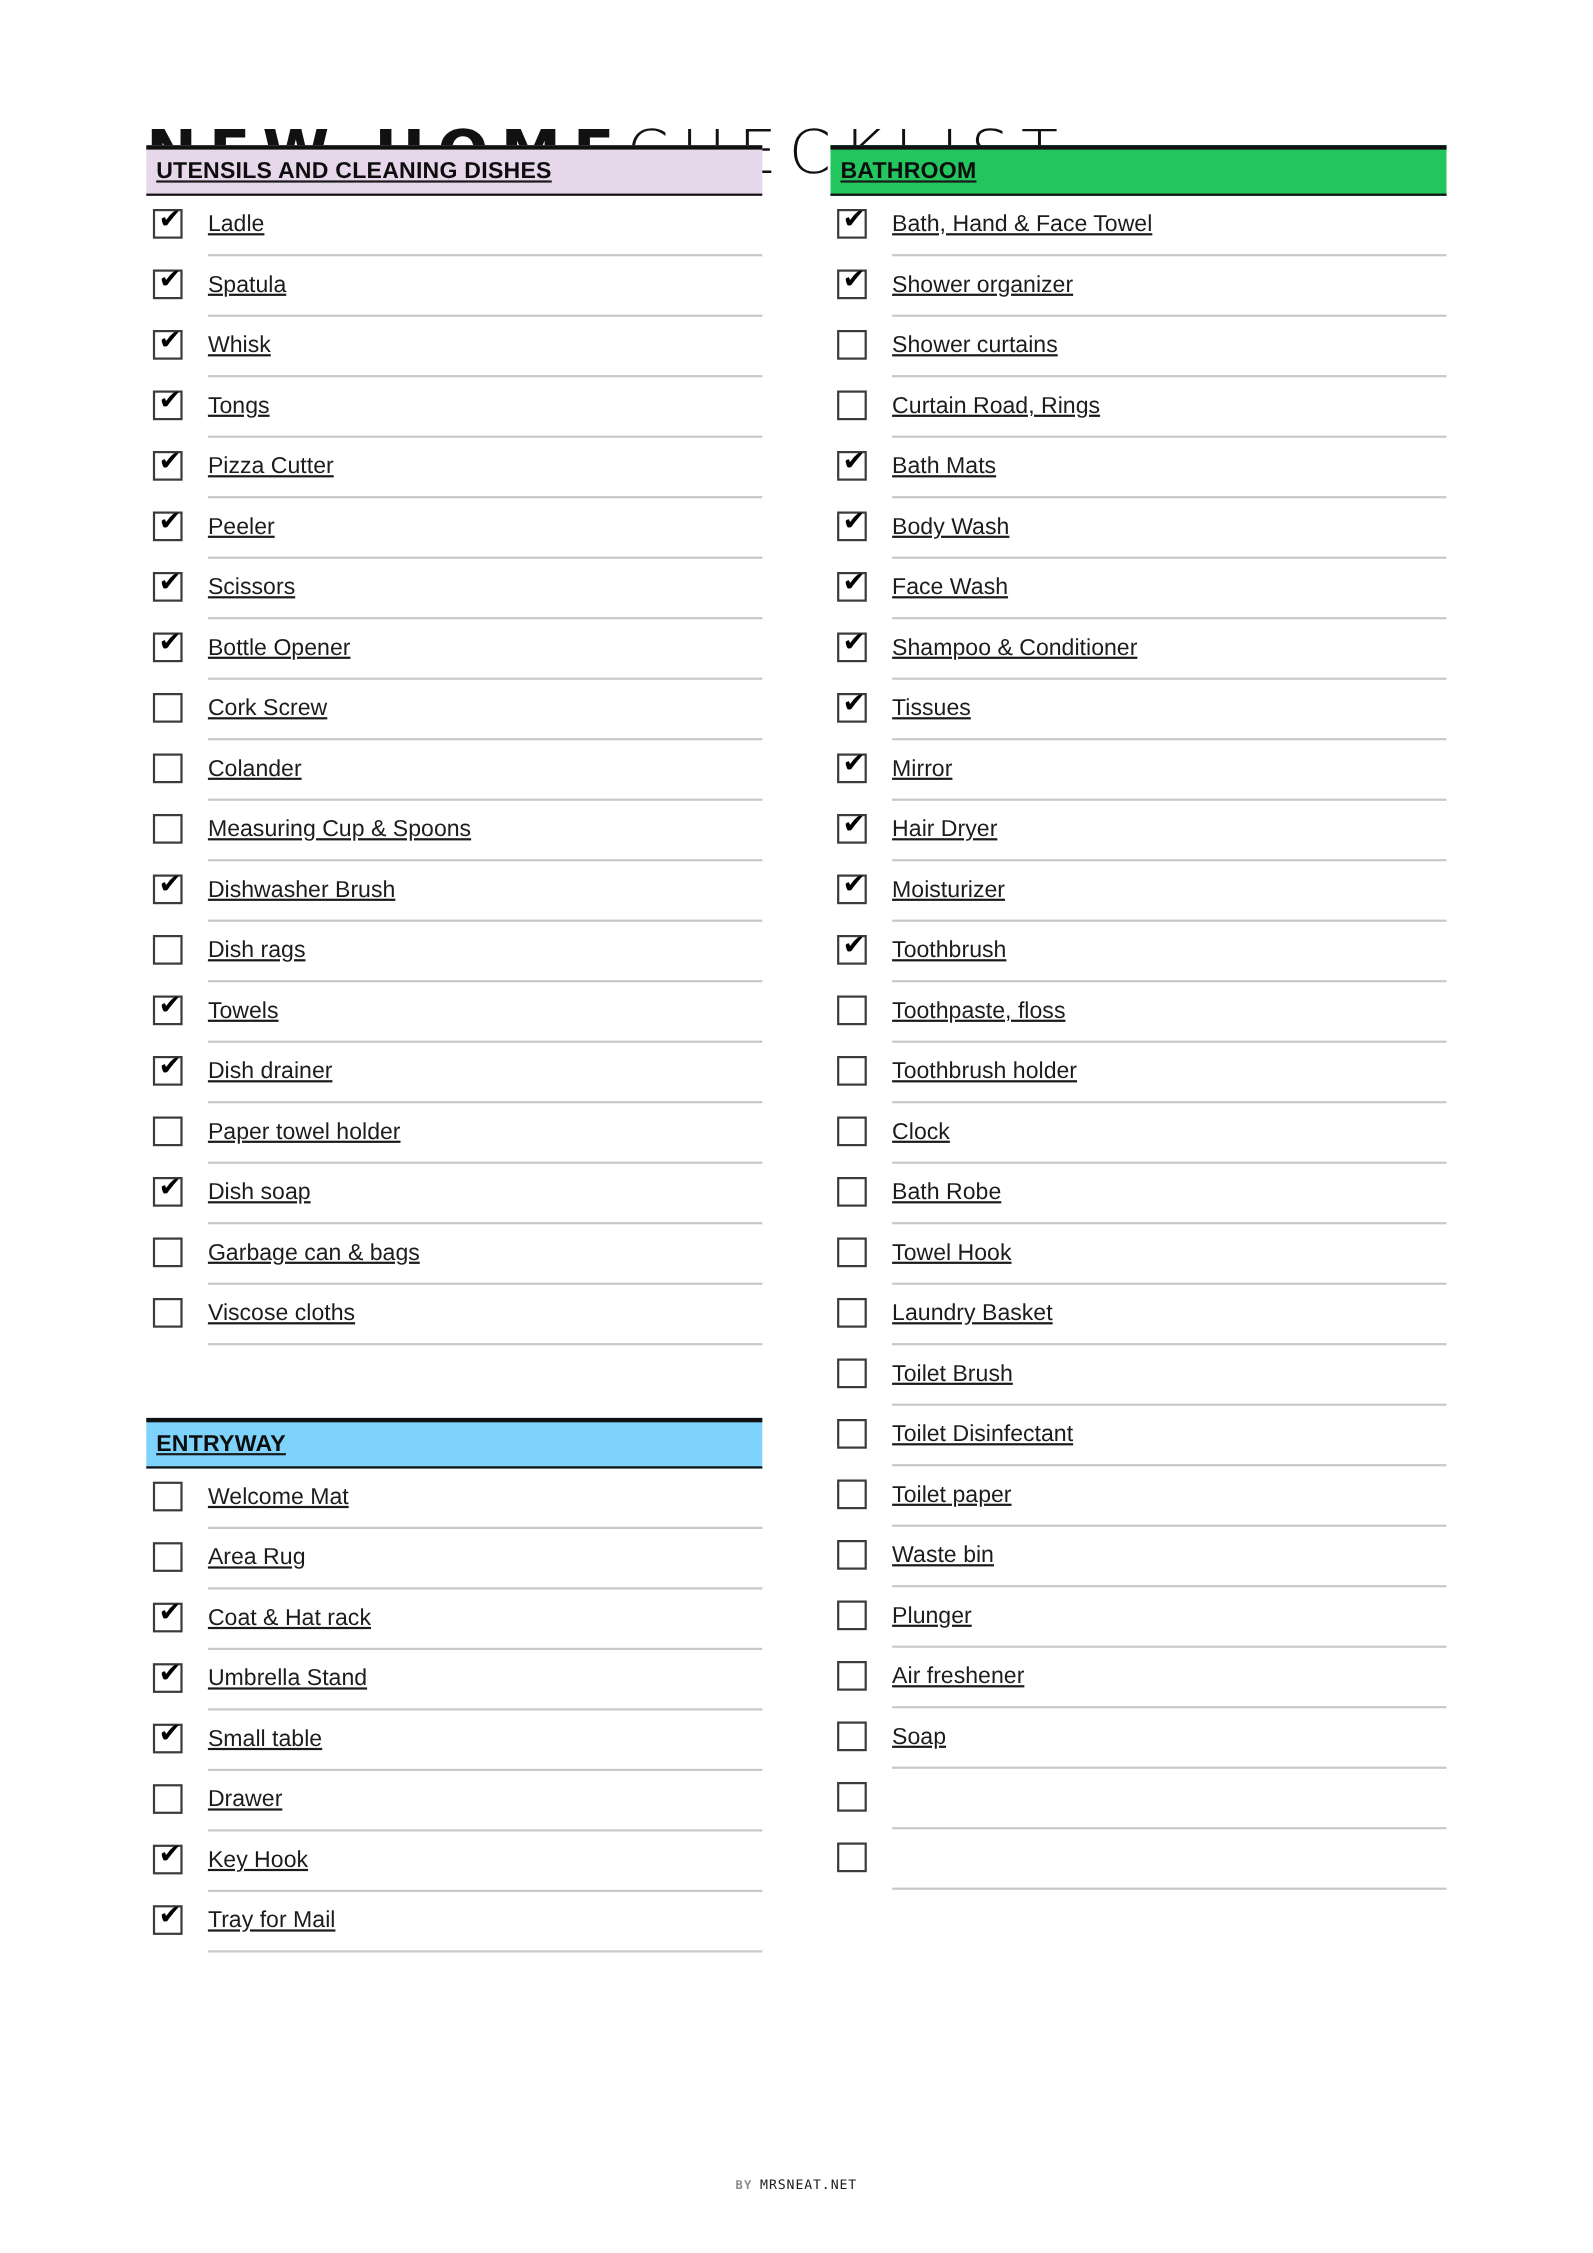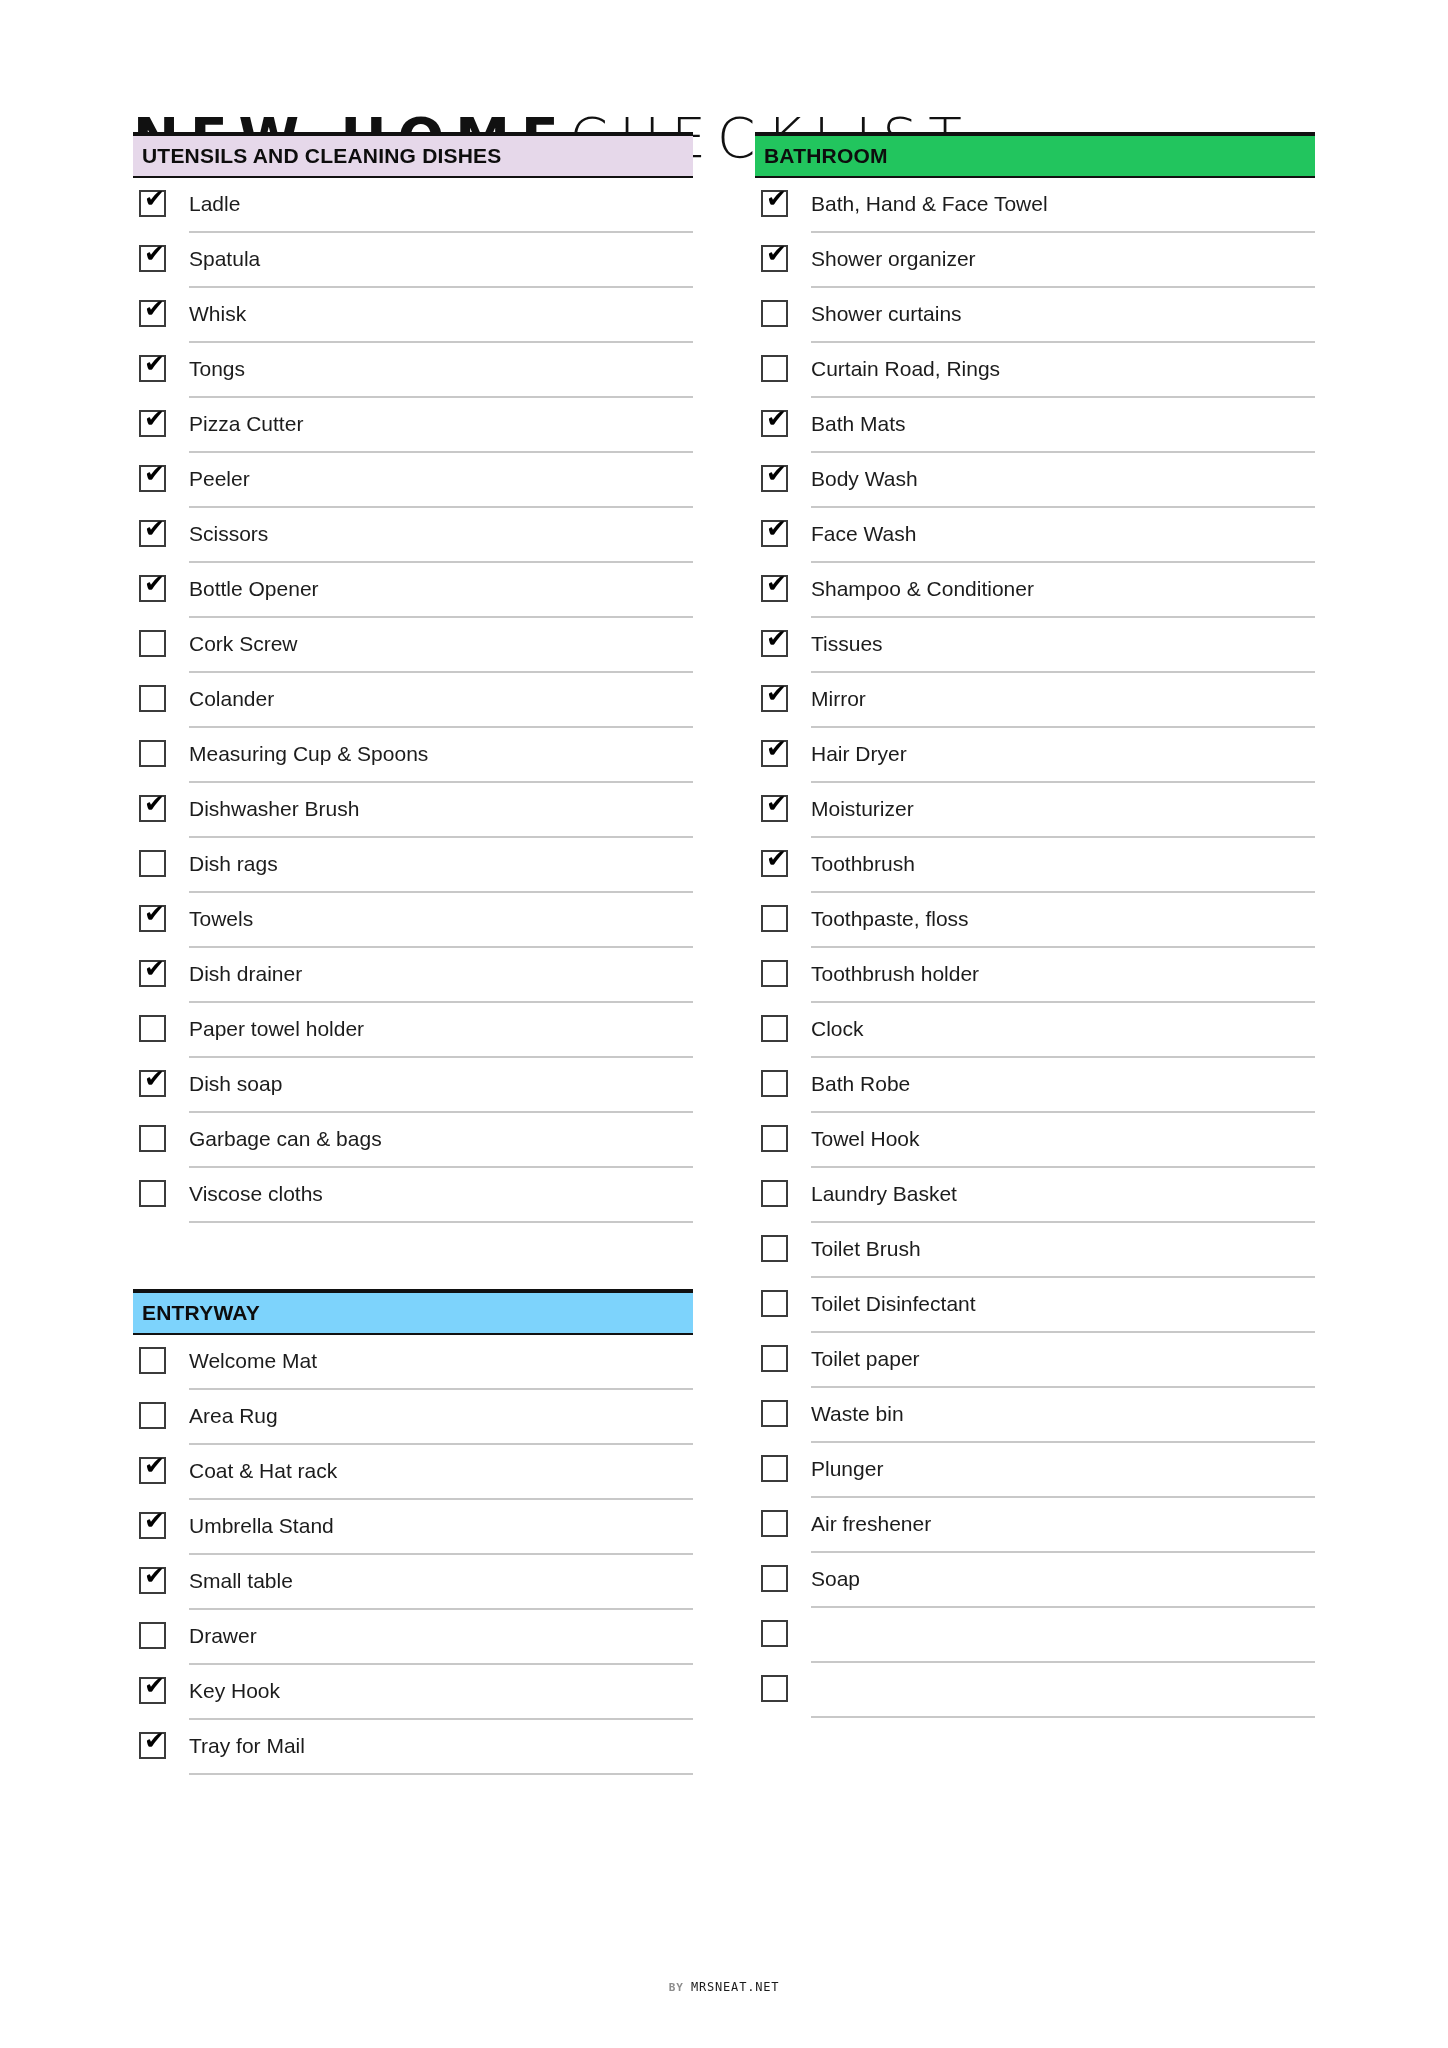--- a/index.html
+++ b/index.html
@@ -55,21 +55,21 @@
     gap: 62px;
     align-items: flex-start;
   }
 
   .column {
     width: 560px;
     flex: 0 0 560px;
   }
 
   
-  .section { width: 100%; }
+  .section { width: 100%; text-decoration: underline; }
   .section + .section { margin-top: 66px; }
 
   .section-header {
     border-top: 4px solid #111111;
     border-bottom: 2px solid #111111;
     height: 46px;
     display: flex;
     align-items: center;
     padding-left: 9px;
   }

